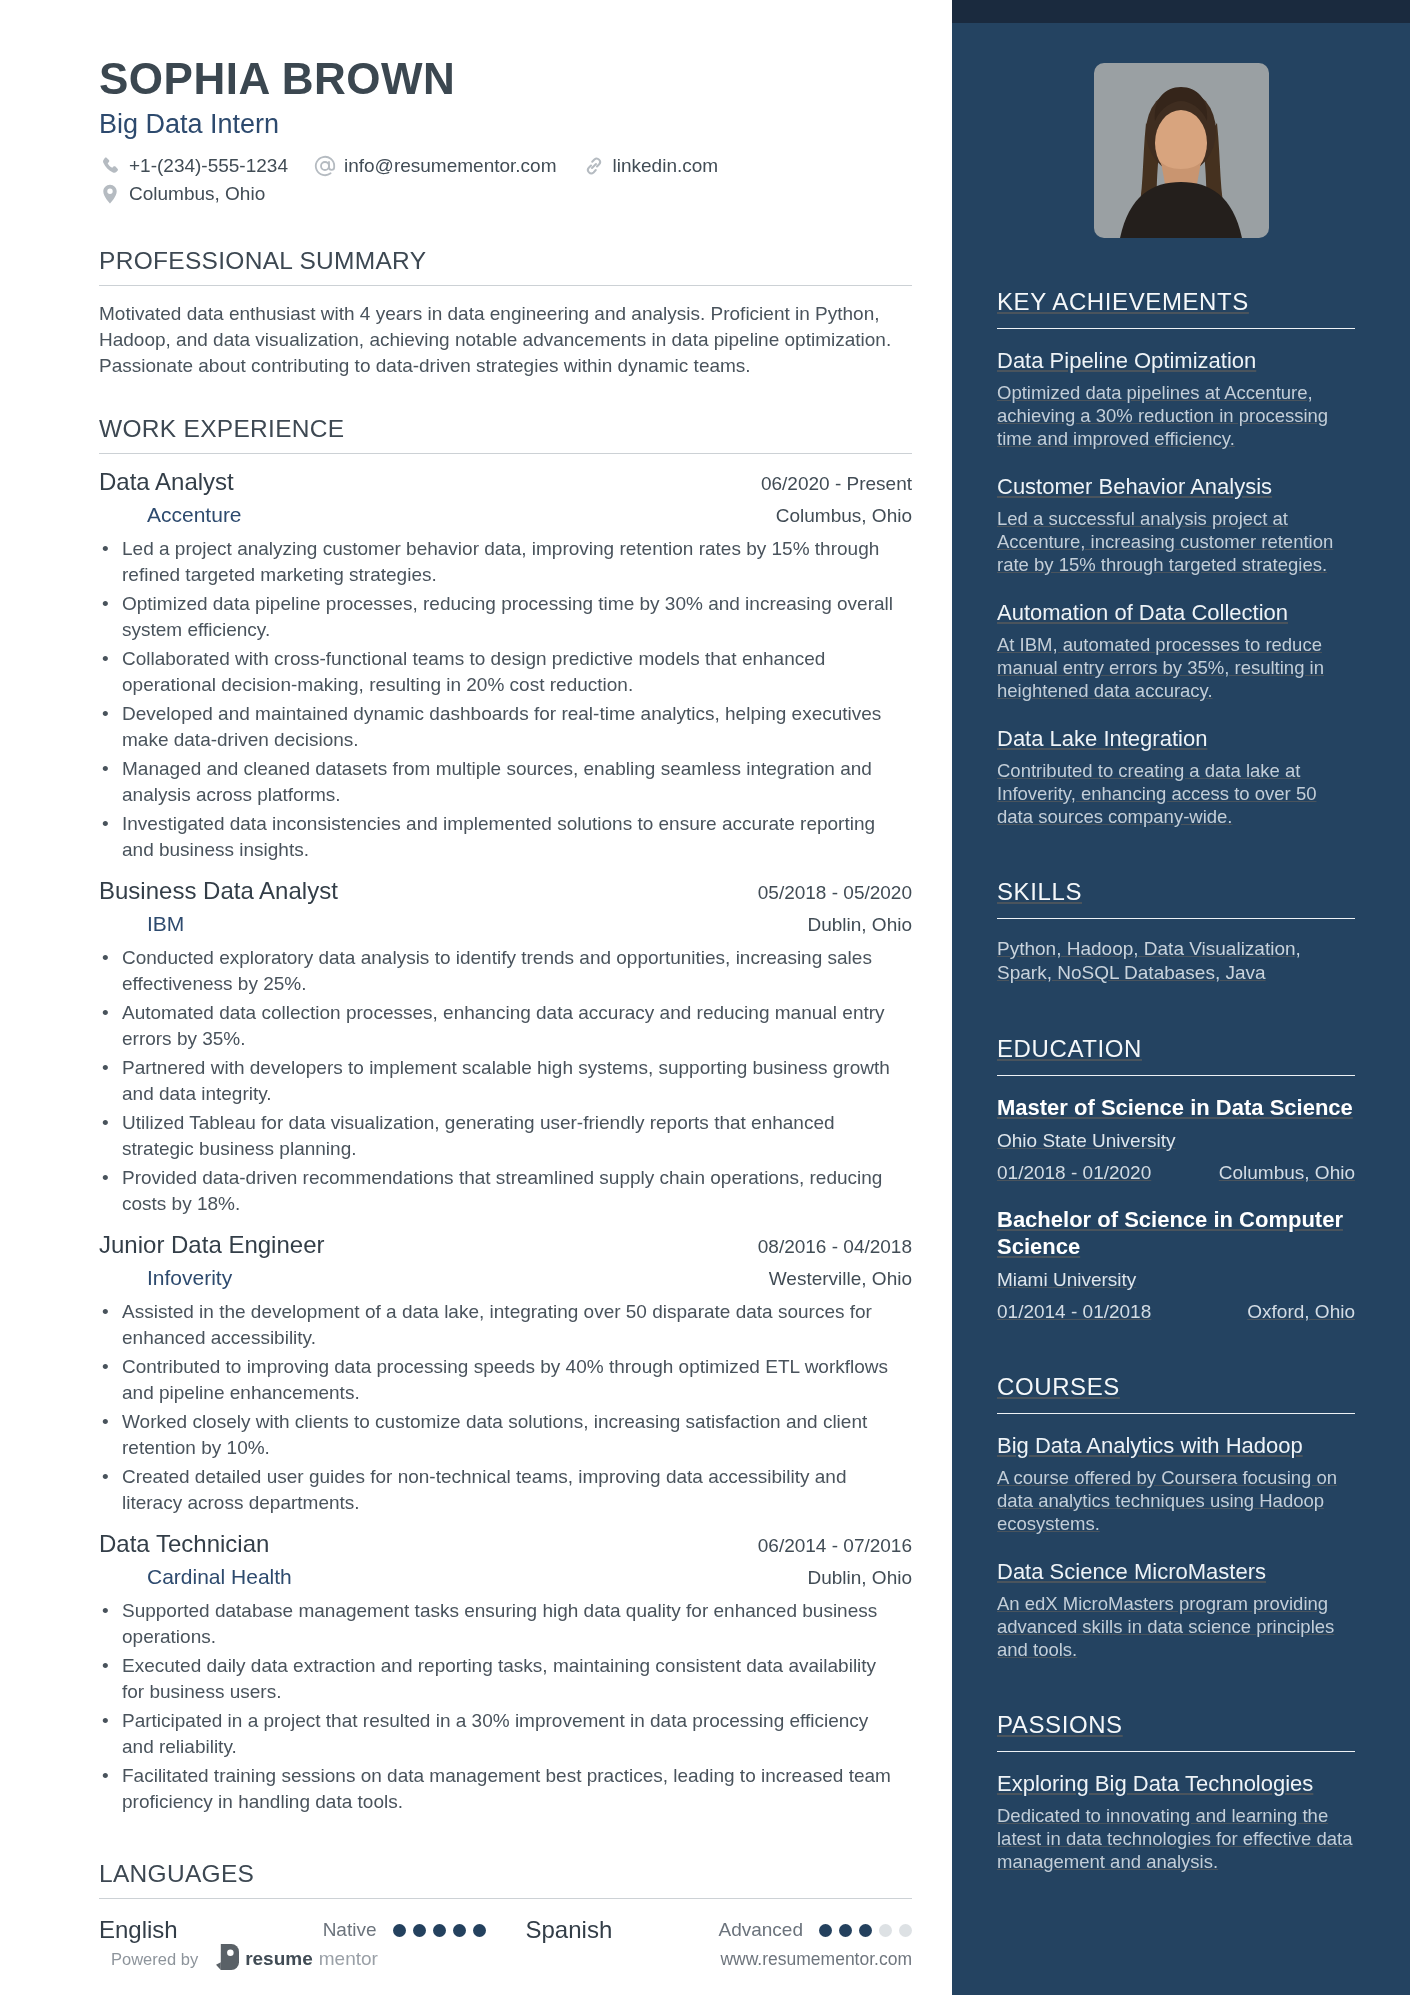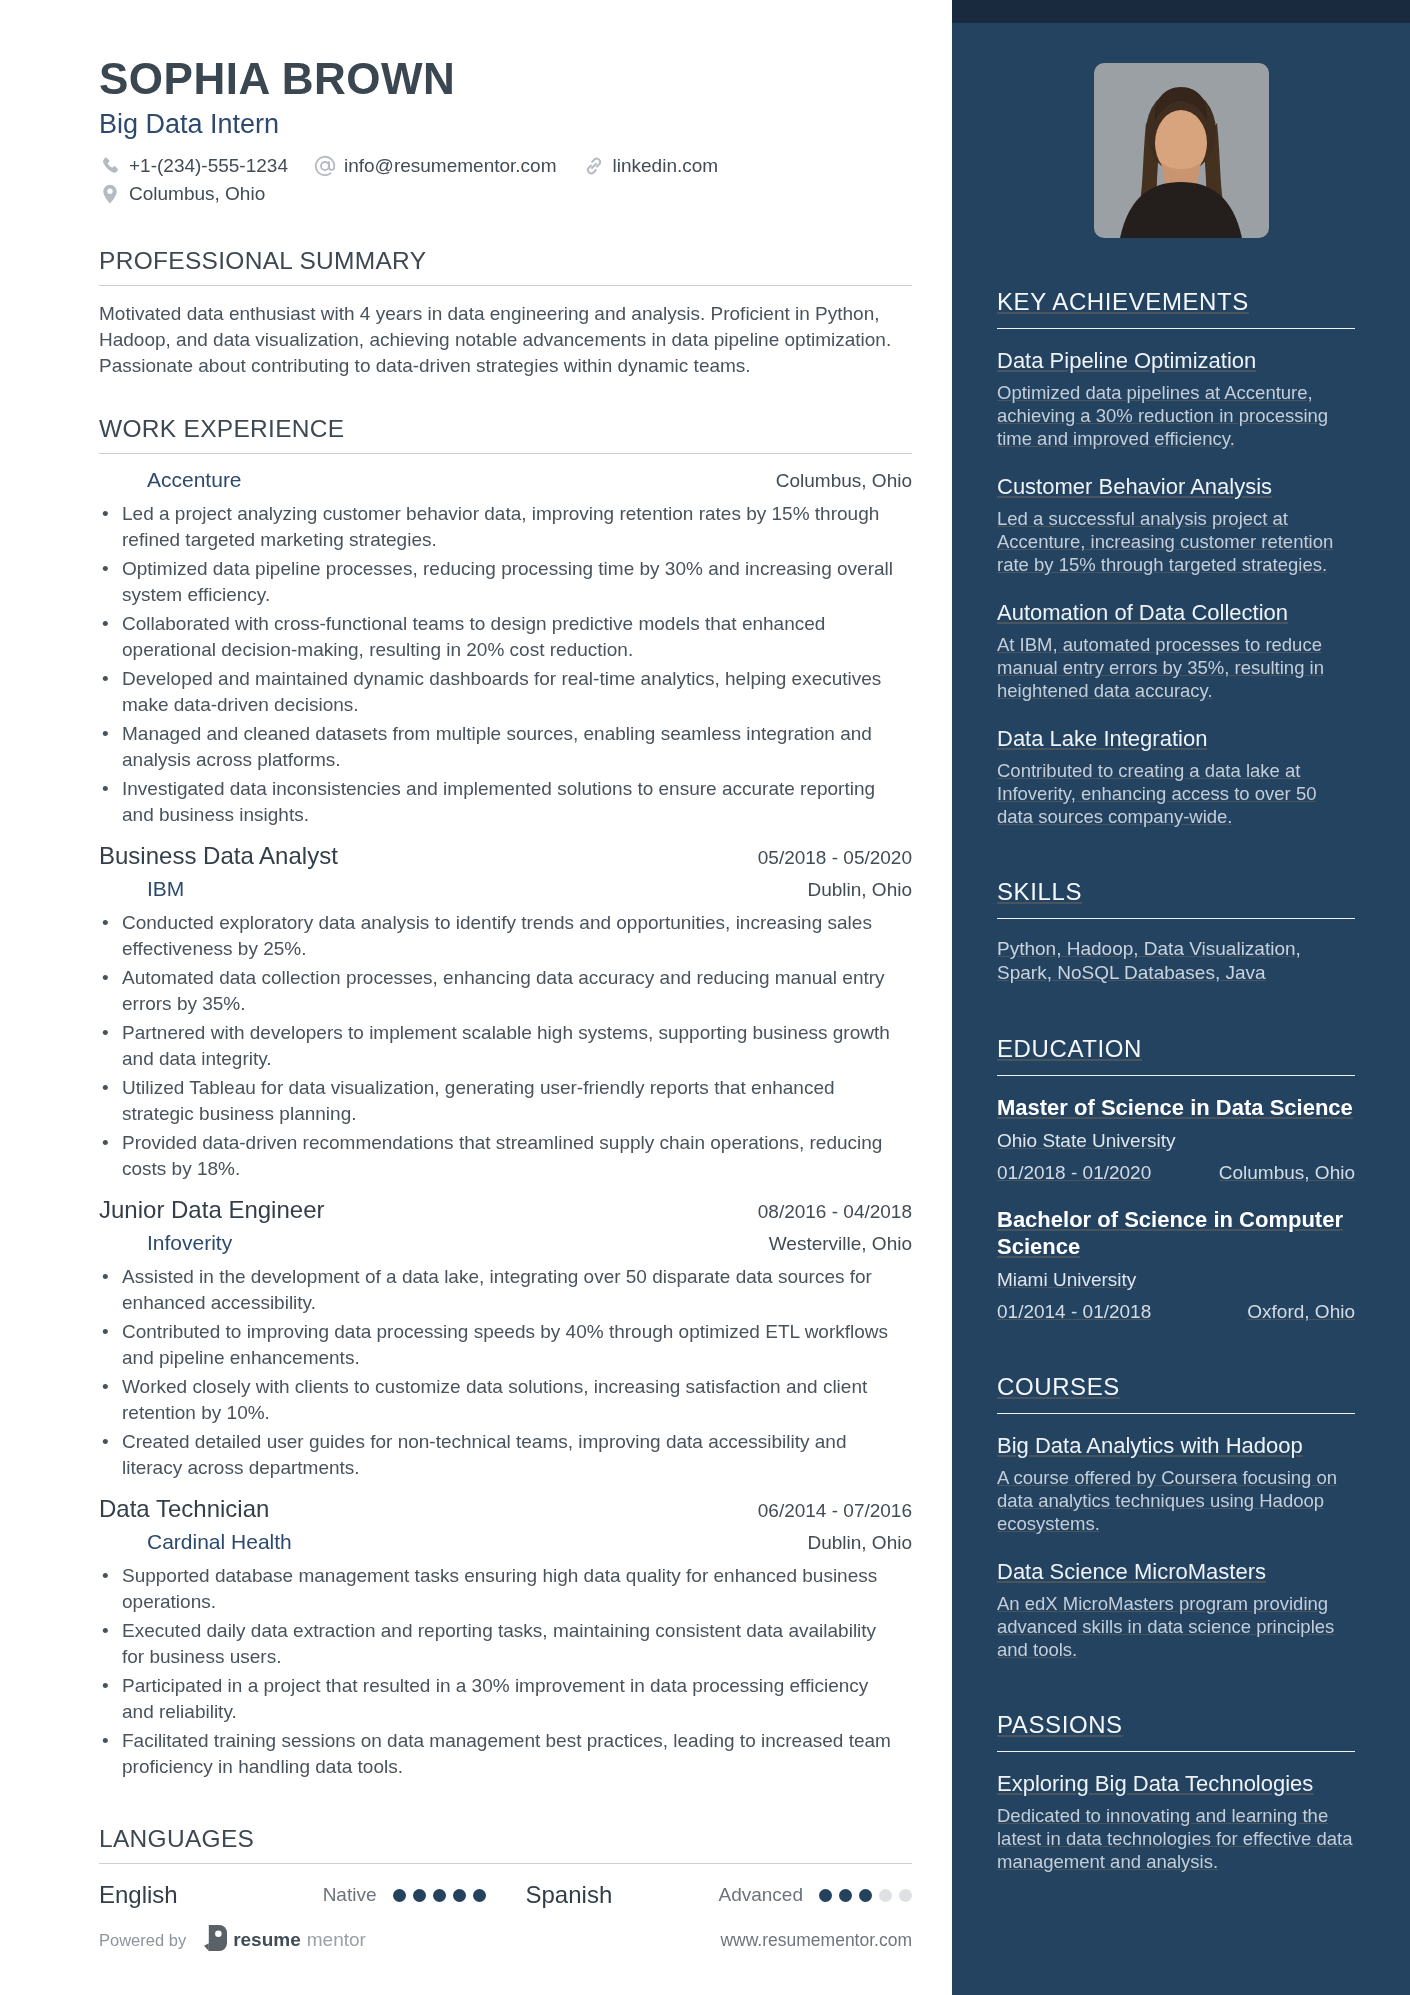--- a/index.html
+++ b/index.html
@@ -56,21 +56,21 @@
   .lang-level { font-size:19px; color:#6b737c; margin-right:16px; }
   .dots { display:flex; gap:7px; align-items:center; }
   .dot { width:13px; height:13px; border-radius:50%; background:#dde1e4; display:inline-block; }
   .dot.filled { background:#24415e; }
 
   .footer {
     margin-top:auto; margin-bottom:40px;
     display:flex; justify-content:space-between; align-items:center;
   }
   .footer-left { display:flex; align-items:center; gap:18px; }
-  .powered-by { font-size:16.5px; color:#8d949b; }
+  .powered-by { font-size:16.5px; color:#8d949b;margin-left:12px; }
   .brand { display:flex; align-items:center; gap:6px; }
   .brand-bold { font-size:19px; font-weight:700; color:#414c55; }
   .brand-light { font-size:19px; color:#9aa0a7; }
   .footer-url { font-size:17.5px; color:#6f767e; text-decoration:none; }
 
   
   .sidebar { width:490px; height:100%; background:#244361; }
   .sidebar-strip { height:23px; background:#1a2a3e; }
   .photo-wrap { display:flex; justify-content:center; margin-top:40px; }
   .photo { width:175px; height:175px; border-radius:10px; overflow:hidden; display:block; }
@@ -145,20 +145,24 @@
       <h2 class="sec-heading">PROFESSIONAL SUMMARY</h2>
       <hr class="sec-divider">
       <p class="summary-text">Motivated data enthusiast with 4 years in data engineering and analysis. Proficient in Python, Hadoop, and data visualization, achieving notable advancements in data pipeline optimization. Passionate about contributing to data-driven strategies within dynamic teams.</p>
     </section>
 
     <section class="section">
       <h2 class="sec-heading">WORK EXPERIENCE</h2>
       <hr class="sec-divider">
 
       <div class="job">
+        <div class="job-row1">
+          <span class="job-title">Data Analyst</span>
+          <span class="job-dates">06/2020 - Present</span>
+        </div>
         <div class="job-row2">
           <span class="job-company">Accenture</span>
           <span class="job-location">Columbus, Ohio</span>
         </div>
         <ul class="bullets">
           <li>Led a project analyzing customer behavior data, improving retention rates by 15% through refined targeted marketing strategies.</li>
           <li>Optimized data pipeline processes, reducing processing time by 30% and increasing overall system efficiency.</li>
           <li>Collaborated with cross-functional teams to design predictive models that enhanced operational decision-making, resulting in 20% cost reduction.</li>
           <li>Developed and maintained dynamic dashboards for real-time analytics, helping executives make data-driven decisions.</li>
           <li>Managed and cleaned datasets from multiple sources, enabling seamless integration and analysis across platforms.</li>

